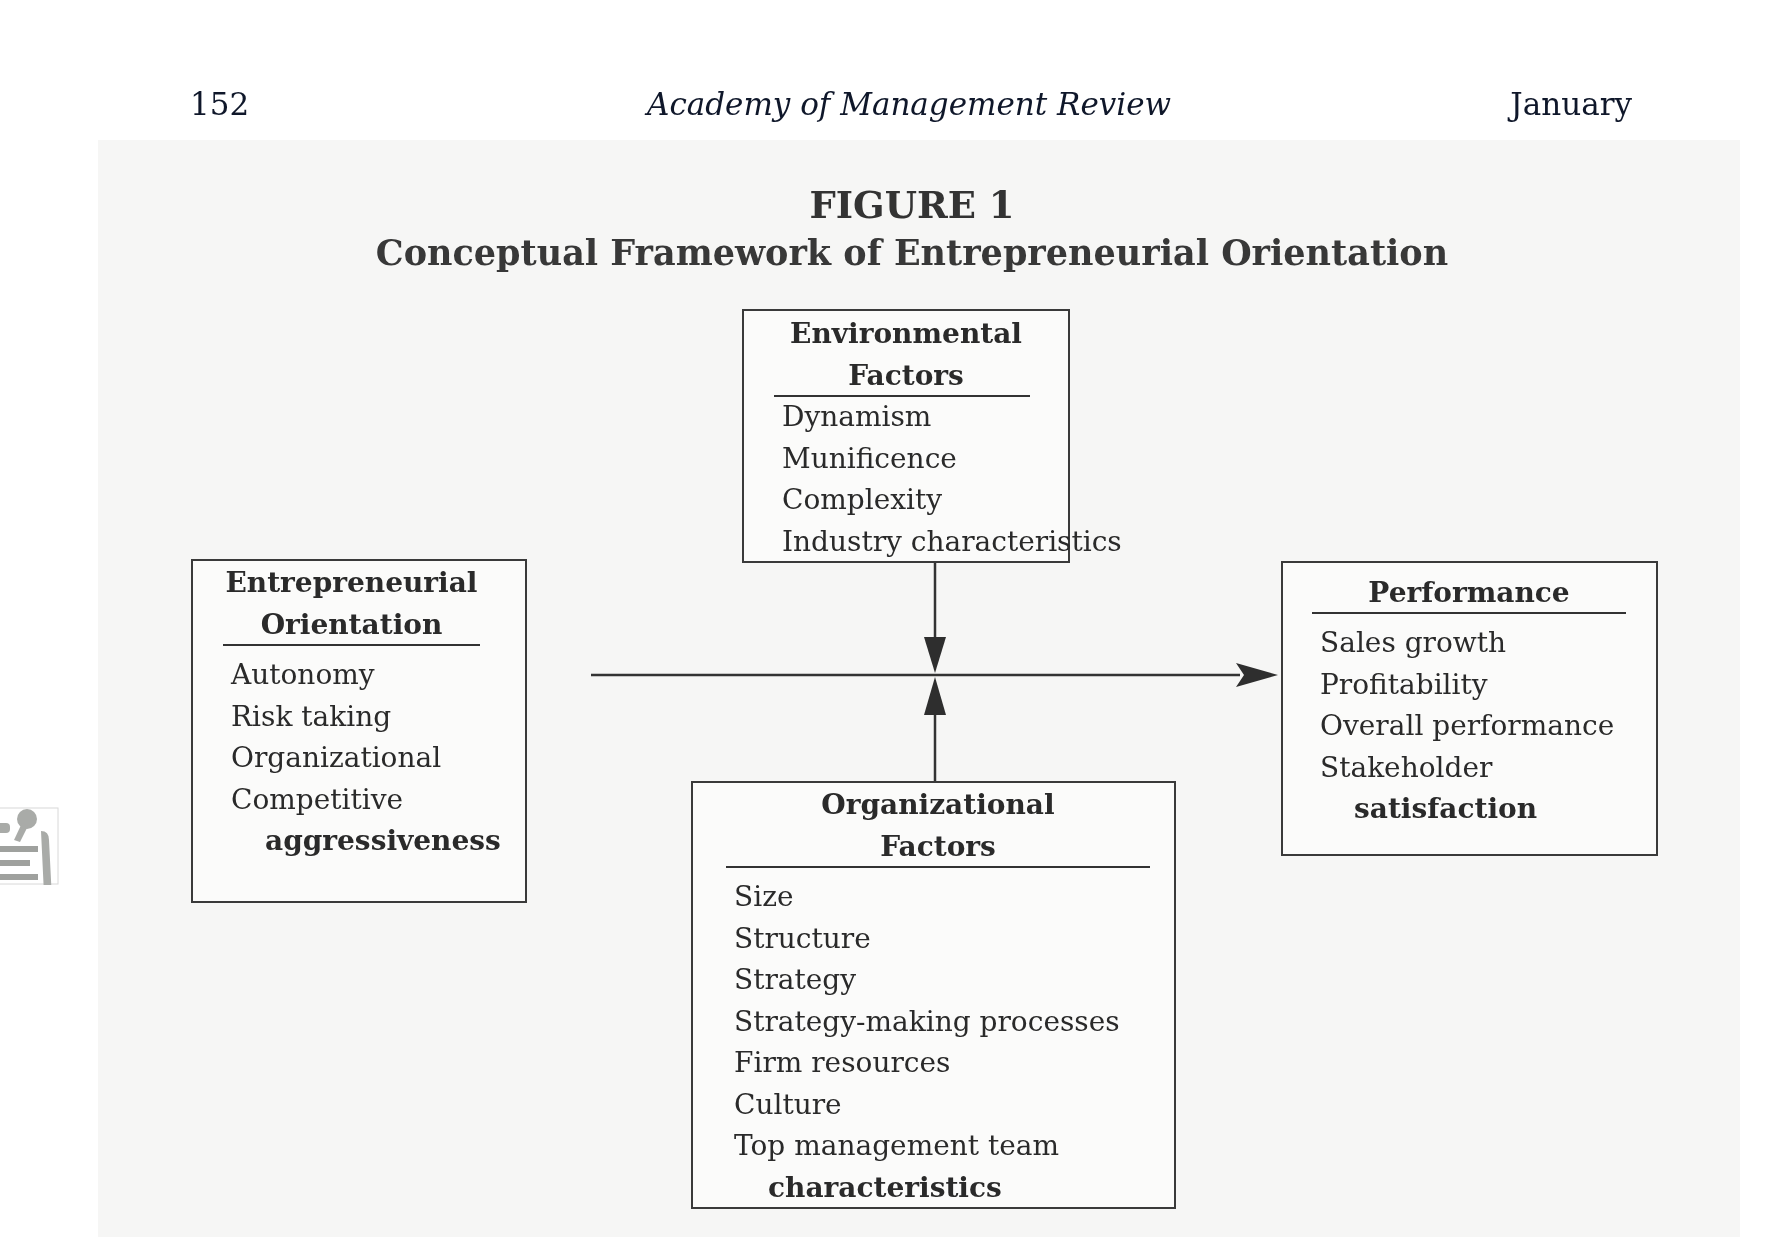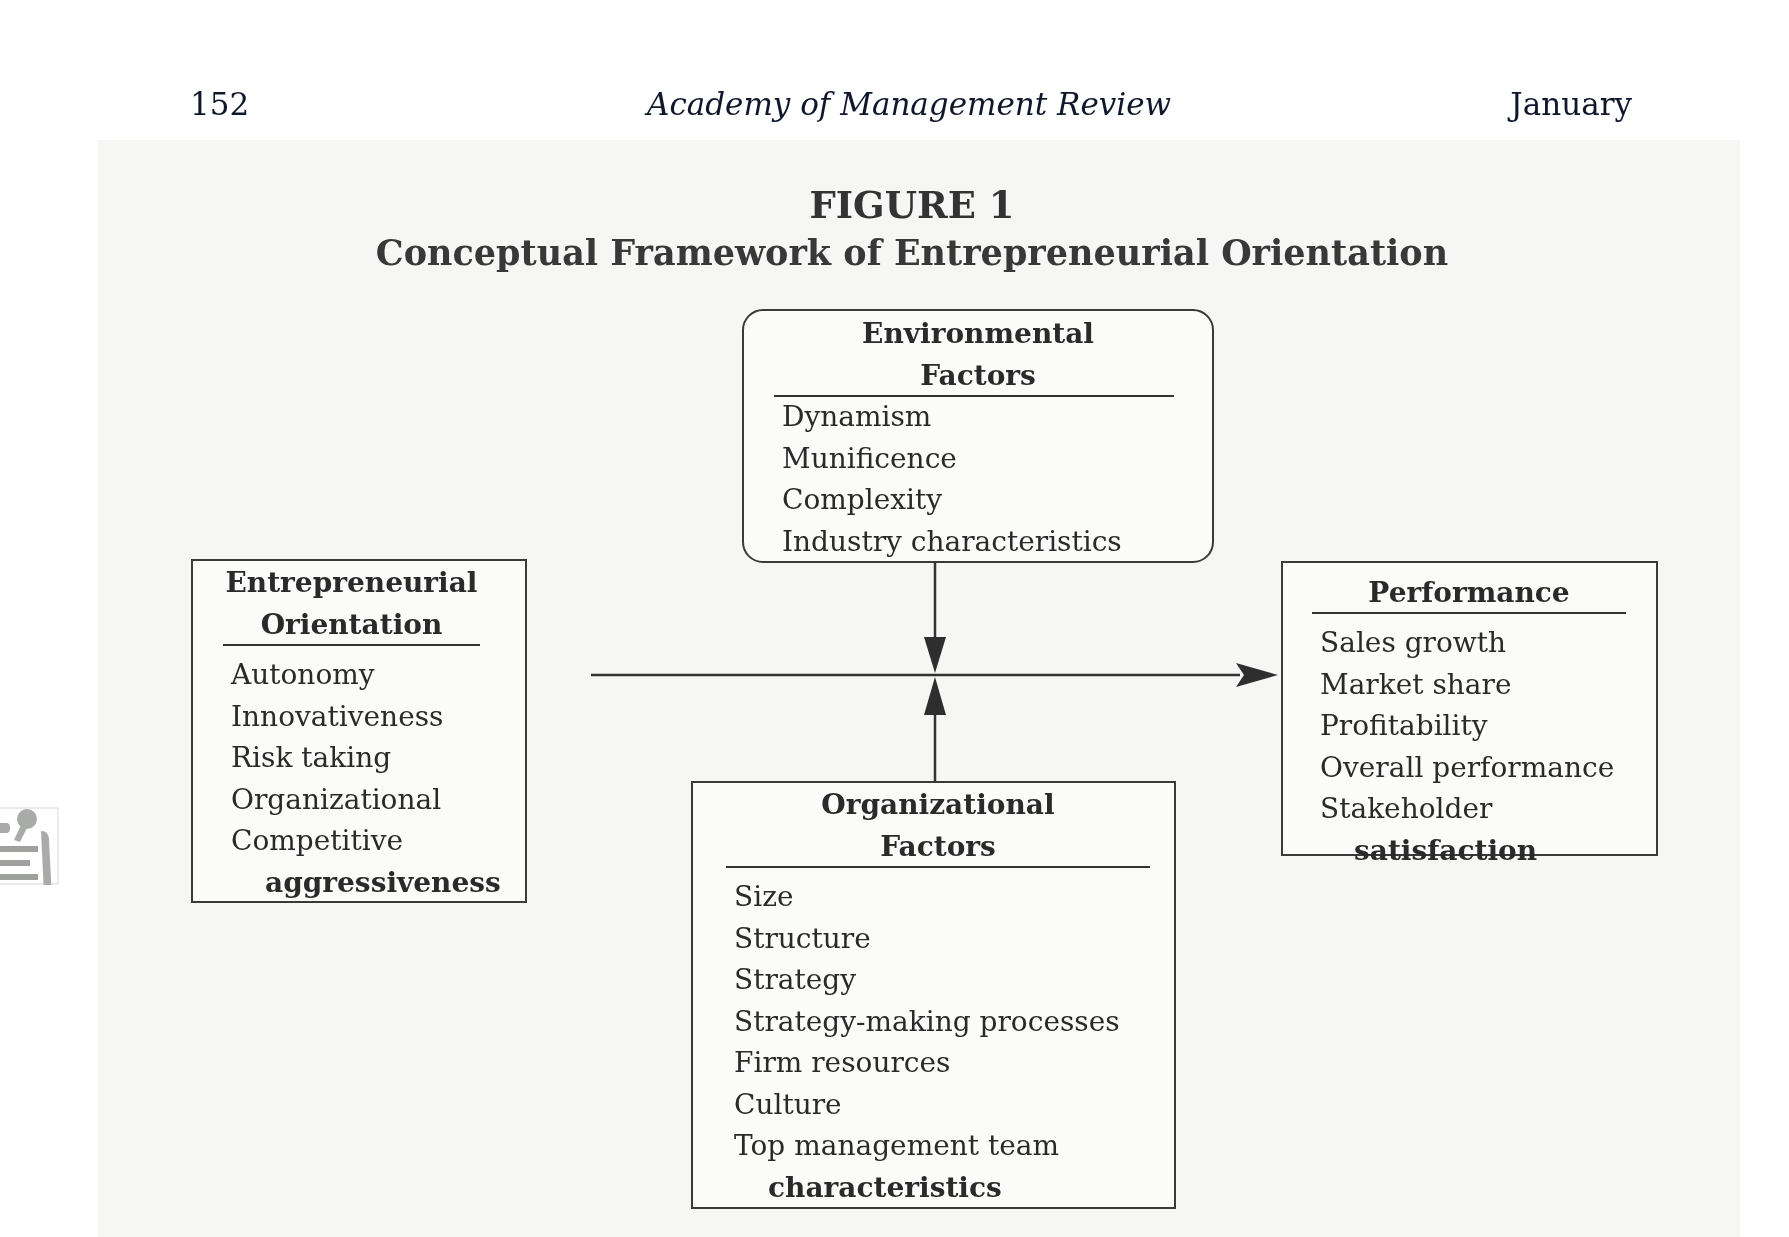--- a/index.html
+++ b/index.html
@@ -55,21 +55,21 @@
   <line x1="591" y1="675" x2="1240" y2="675" stroke="#333" stroke-width="2.5"></line>
   <polygon points="1236,663 1278,675 1236,687 1244,675" fill="#2e2e2e"></polygon>
 
   <line x1="935" y1="562" x2="935" y2="640" stroke="#333" stroke-width="2.5"></line>
   <polygon points="924,637 946,637 935,673" fill="#2e2e2e"></polygon>
 
   <line x1="935" y1="712" x2="935" y2="781" stroke="#333" stroke-width="2.5"></line>
   <polygon points="924,715 946,715 935,677" fill="#2e2e2e"></polygon>
 </svg>
 
-<div class="abs box" style="left:742px; top:309px; width:472px; height:254px; padding:0 38px 0 30px;border-radius:21px;">
+<div class="abs box" style="left:742px; top:309px; width:328px; height:254px; padding:0 38px 0 30px;">
   <div class="box-head" style="padding-top:2px; padding-left:8px;">
     <div>Environmental</div>
     <div>Factors</div>
   </div>
   <div class="box-rule" style="margin-top:-2px;"></div>
   <ul class="box-items" style="margin-top:-1px;">
     <li>Dynamism</li>
     <li>Munificence</li>
     <li>Complexity</li>
     <li>Industry characteristics</li>
@@ -77,36 +77,34 @@
 </div>
 
 <div class="abs box" style="left:191px; top:559px; width:336px; height:344px; padding:0 45px 0 30px;">
   <div class="box-head" style="padding-top:1px;">
     <div>Entrepreneurial</div>
     <div>Orientation</div>
   </div>
   <div class="box-rule" style="margin-top:-2px;"></div>
   <ul class="box-items">
     <li>Autonomy</li>
-    <li>Innovativeness</li>
     <li>Risk taking</li>
     <li>Organizational</li>
     <li>Competitive</li>
     <li class="cont">aggressiveness</li>
   </ul>
 </div>
 
 <div class="abs box" style="left:1281px; top:561px; width:377px; height:295px; padding:0 30px 0 29px;">
   <div class="box-head" style="padding-top:9px;">
     <div>Performance</div>
   </div>
   <div class="box-rule" style="margin-top:-2px;"></div>
   <ul class="box-items">
     <li>Sales growth</li>
-    <li>Market share</li>
     <li>Profitability</li>
     <li>Overall performance</li>
     <li>Stakeholder</li>
     <li class="cont">satisfaction</li>
   </ul>
 </div>
 
 <div class="abs box" style="left:691px; top:781px; width:485px; height:428px; padding:0 24px 17px 33px;">
   <div class="box-head" style="padding-top:1px;">
     <div>Organizational</div>

